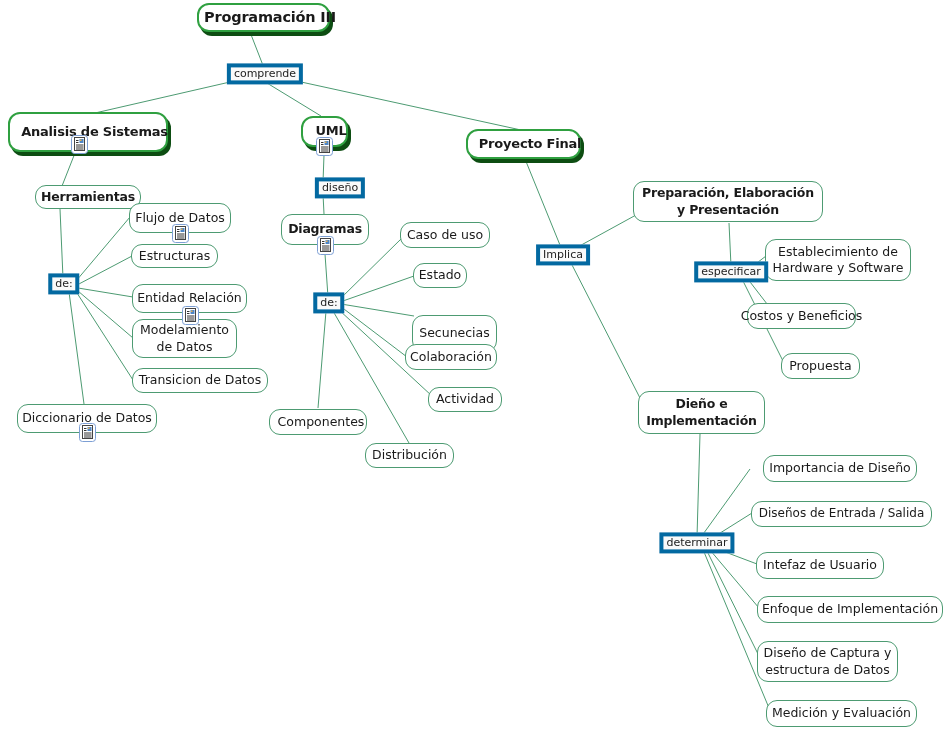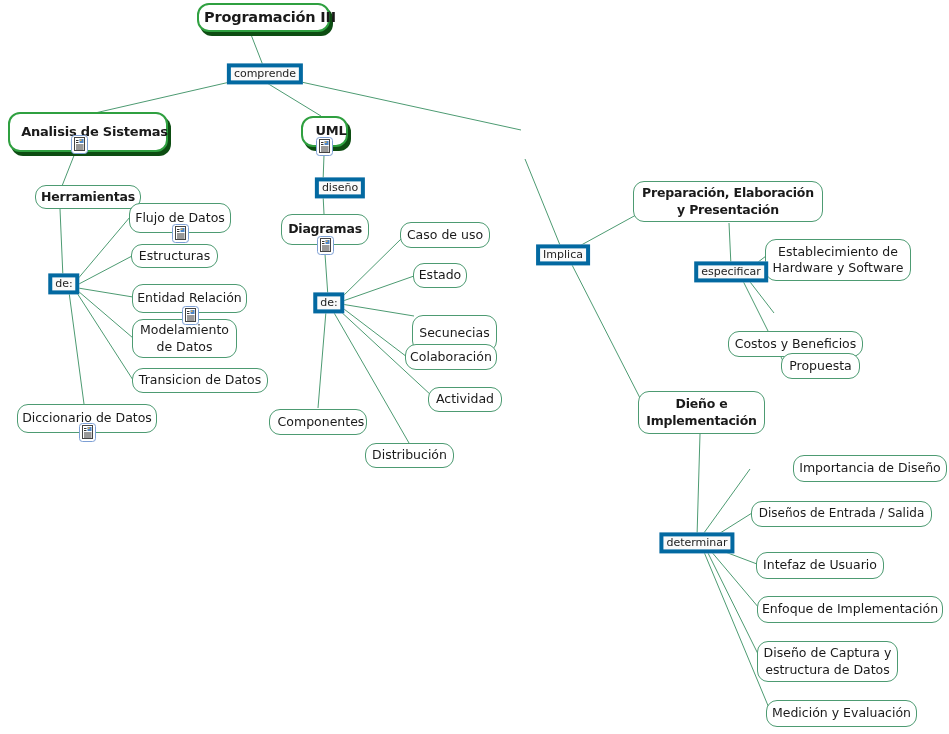--- a/index.html
+++ b/index.html
@@ -94,41 +94,42 @@
   <div class="concept" style="left:17px;top:404px;width:140px;height:29px;">Diccionario de Datos</div>
   <div class="concept major" style="left:301px;top:116px;width:47px;height:31px;">UML</div>
   <div class="concept head" style="left:281px;top:214px;width:88px;height:31px;">Diagramas</div>
   <div class="concept" style="left:400px;top:222px;width:90px;height:26px;">Caso de uso</div>
   <div class="concept" style="left:413px;top:263px;width:54px;height:25px;">Estado</div>
   <div class="concept" style="left:412px;top:315px;width:85px;height:37px;">Secunecias</div>
   <div class="concept" style="left:405px;top:344px;width:92px;height:26px;">Colaboración</div>
   <div class="concept" style="left:428px;top:387px;width:74px;height:25px;">Actividad</div>
   <div class="concept" style="left:269px;top:409px;width:98px;height:26px;padding-left:10px;">Componentes</div>
   <div class="concept" style="left:365px;top:443px;width:89px;height:25px;">Distribución</div>
+  <div class="concept major" style="left:466px;top:129px;width:115px;height:30px;">Proyecto Final</div>
   <div class="concept head wrap" style="left:633px;top:181px;width:190px;height:41px;">
     <span>
         <span class="ln">Preparación, Elaboración</span>
         <span class="ln">y Presentación</span>
       </span>
   </div>
   <div class="concept wrap" style="left:765px;top:239px;width:146px;height:42px;">
     <span>
         <span class="ln">Establecimiento de</span>
         <span class="ln">Hardware y Software</span>
       </span>
   </div>
-  <div class="concept" style="left:728px;top:303px;width:135px;height:26px;margin-top:28px;">Costos y Beneficios</div>
+  <div class="concept" style="left:747px;top:303px;width:109px;height:26px;">Costos y Beneficios</div>
   <div class="concept" style="left:781px;top:353px;width:79px;height:26px;">Propuesta</div>
   <div class="concept head wrap" style="left:638px;top:391px;width:127px;height:43px;">
     <span>
         <span class="ln">Dieño e</span>
         <span class="ln">Implementación</span>
       </span>
   </div>
-  <div class="concept" style="left:793px;top:455px;width:154px;height:27px;">Importancia de Diseño</div>
+  <div class="concept" style="left:763px;top:455px;width:154px;height:27px;">Importancia de Diseño</div>
   <div class="concept" style="left:751px;top:501px;width:181px;height:26px;font-size:12px;">Diseños de Entrada / Salida</div>
   <div class="concept" style="left:756px;top:552px;width:128px;height:27px;">Intefaz de Usuario</div>
   <div class="concept" style="left:757px;top:596px;width:186px;height:27px;">Enfoque de Implementación</div>
   <div class="concept wrap" style="left:757px;top:641px;width:141px;height:41px;">
     <span>
         <span class="ln">Diseño de Captura y</span>
         <span class="ln">estructura de Datos</span>
       </span>
   </div>
   <div class="concept" style="left:766px;top:700px;width:151px;height:27px;">Medición y Evaluación</div>

